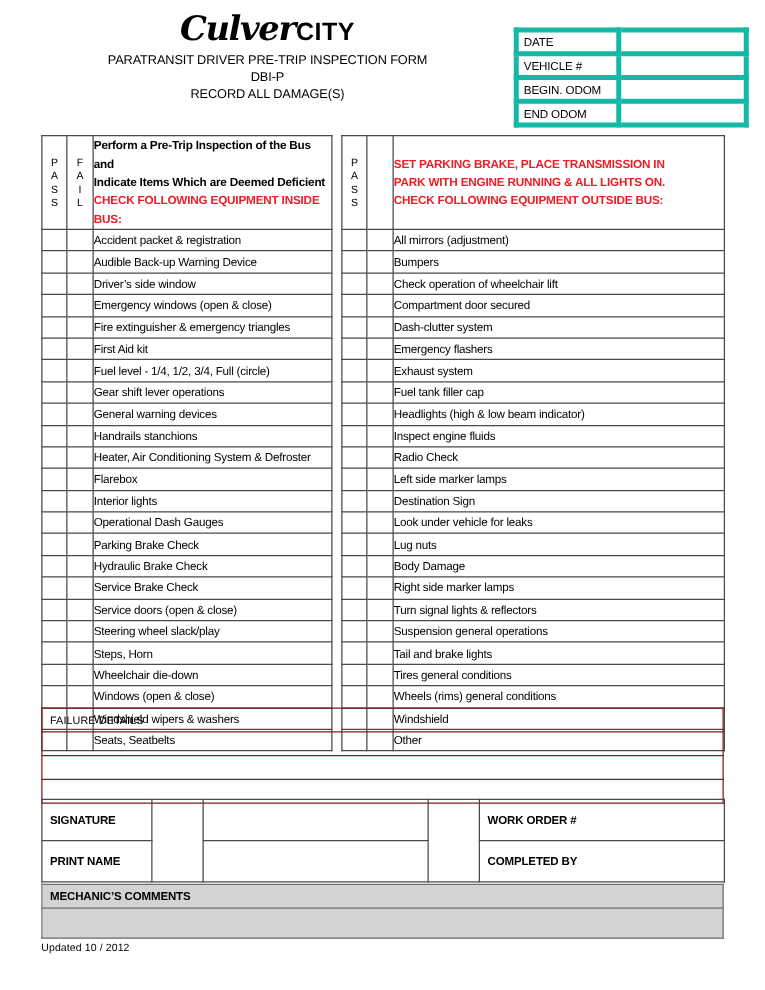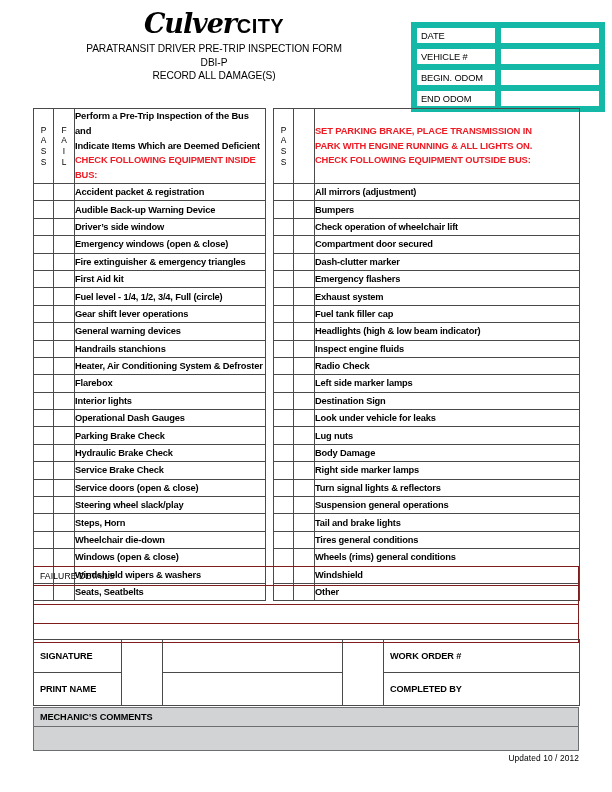--- a/index.html
+++ b/index.html
@@ -66,21 +66,21 @@
 
   
   .info-table {
     position: absolute;
     left: 411px; top: 14px;
     width: 168px;
     border-collapse: collapse;
     table-layout: fixed;
   }
   .info-table td {
-    border: 6px solid #14b8a6;
+    border: 4px solid #14b8a6;
     height: 15px;
     padding: 0 0 0 4px;
     font-size: 9.3px;
     font-weight: normal;
     vertical-align: middle;
     letter-spacing: -0.1px;
   }
   .info-label { width: 74px; }
   .info-value { width: 94px; }
 
@@ -131,21 +131,21 @@
     margin-top: 29px;
   }
   .hdr-text .red {
     color: #ee1c25;
   }
 
   .item-cell {
     height: 16.4px;
     padding: 0 0 0 6px;
     font-size: 9.3px;
-    font-weight: bold;
+    font-weight: normal;
     letter-spacing: -0.17px;
     white-space: nowrap;
   }
   .mark-cell { height: 16.4px; }
 
   
   .failure {
     position: absolute;
     left: 33px; top: 566px;
     width: 546px;
@@ -205,21 +205,21 @@
     vertical-align: middle;
   }
   .mech td.mech-head { height: 18px; }
   .mech td.mech-body { height: 23px; }
 
   
   .footer {
     position: absolute;
     left: 33px; top: 753px;
     width: 546px;
-    text-align: right;
+    text-align: left;
     font-size: 8.4px;
     font-weight: normal;
     letter-spacing: 0.1px;
   }
 </style>
 </head>
 <body>
 
 <div class="page">
 
@@ -336,21 +336,21 @@
           <td class="mark-cell"></td>
           <td class="item-cell">Compartment door secured</td>
         </tr>
         <tr>
           <td class="mark-cell"></td>
           <td class="mark-cell"></td>
           <td class="item-cell">Fire extinguisher &amp; emergency triangles</td>
           <td class="col-gap-cell"></td>
           <td class="mark-cell"></td>
           <td class="mark-cell"></td>
-          <td class="item-cell">Dash-clutter marker</td>
+          <td class="item-cell">Dash-clutter system</td>
         </tr>
         <tr>
           <td class="mark-cell"></td>
           <td class="mark-cell"></td>
           <td class="item-cell">First Aid kit</td>
           <td class="col-gap-cell"></td>
           <td class="mark-cell"></td>
           <td class="mark-cell"></td>
           <td class="item-cell">Emergency flashers</td>
         </tr>

